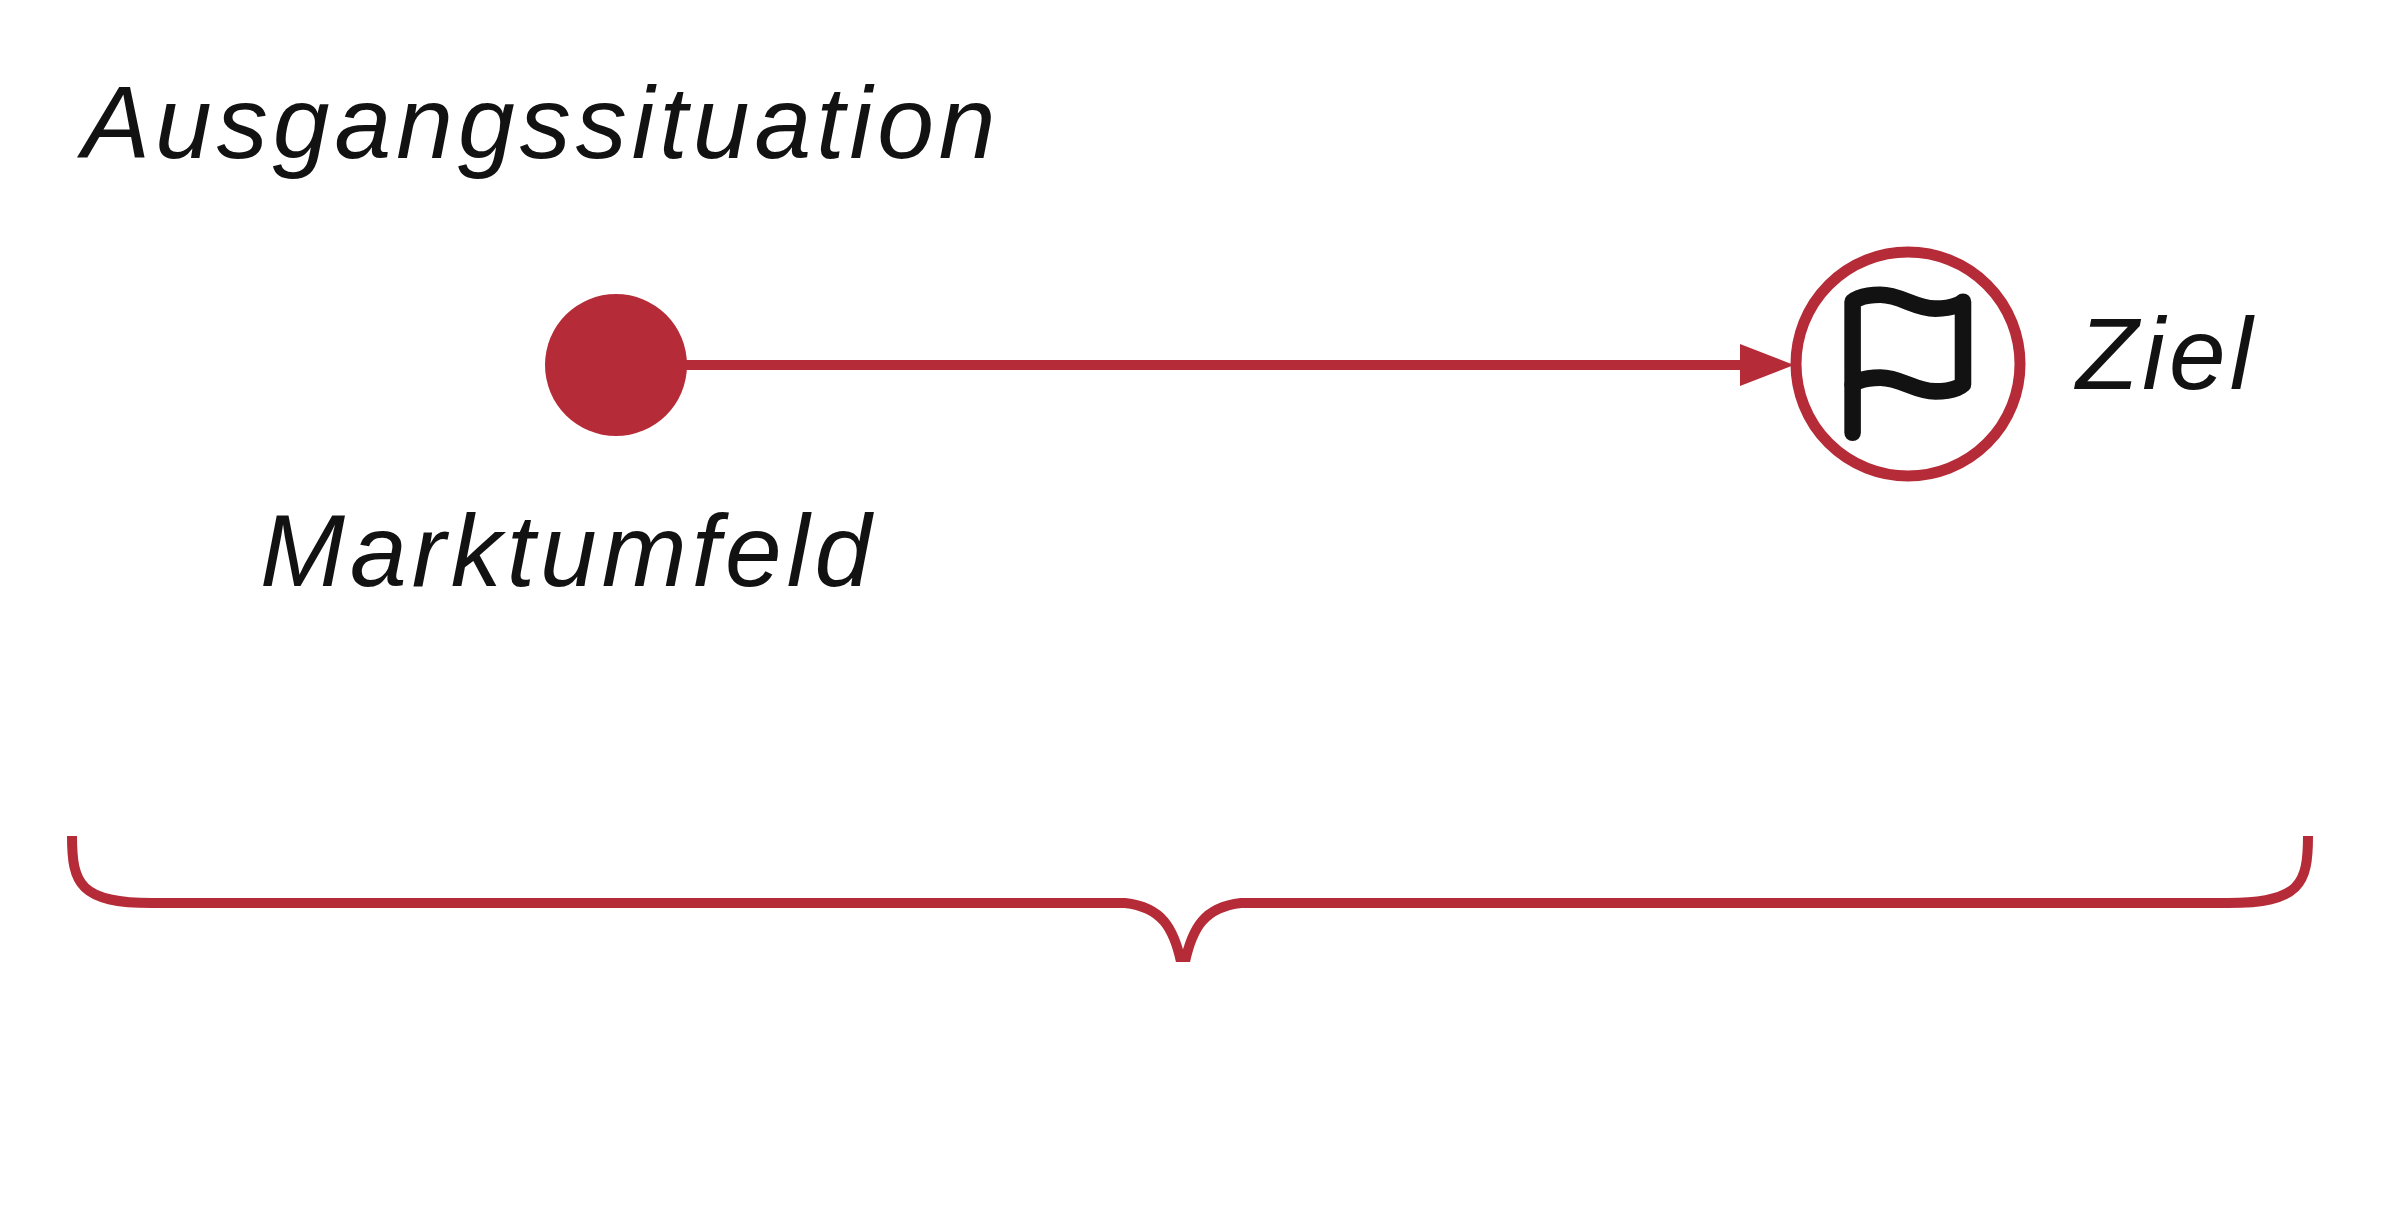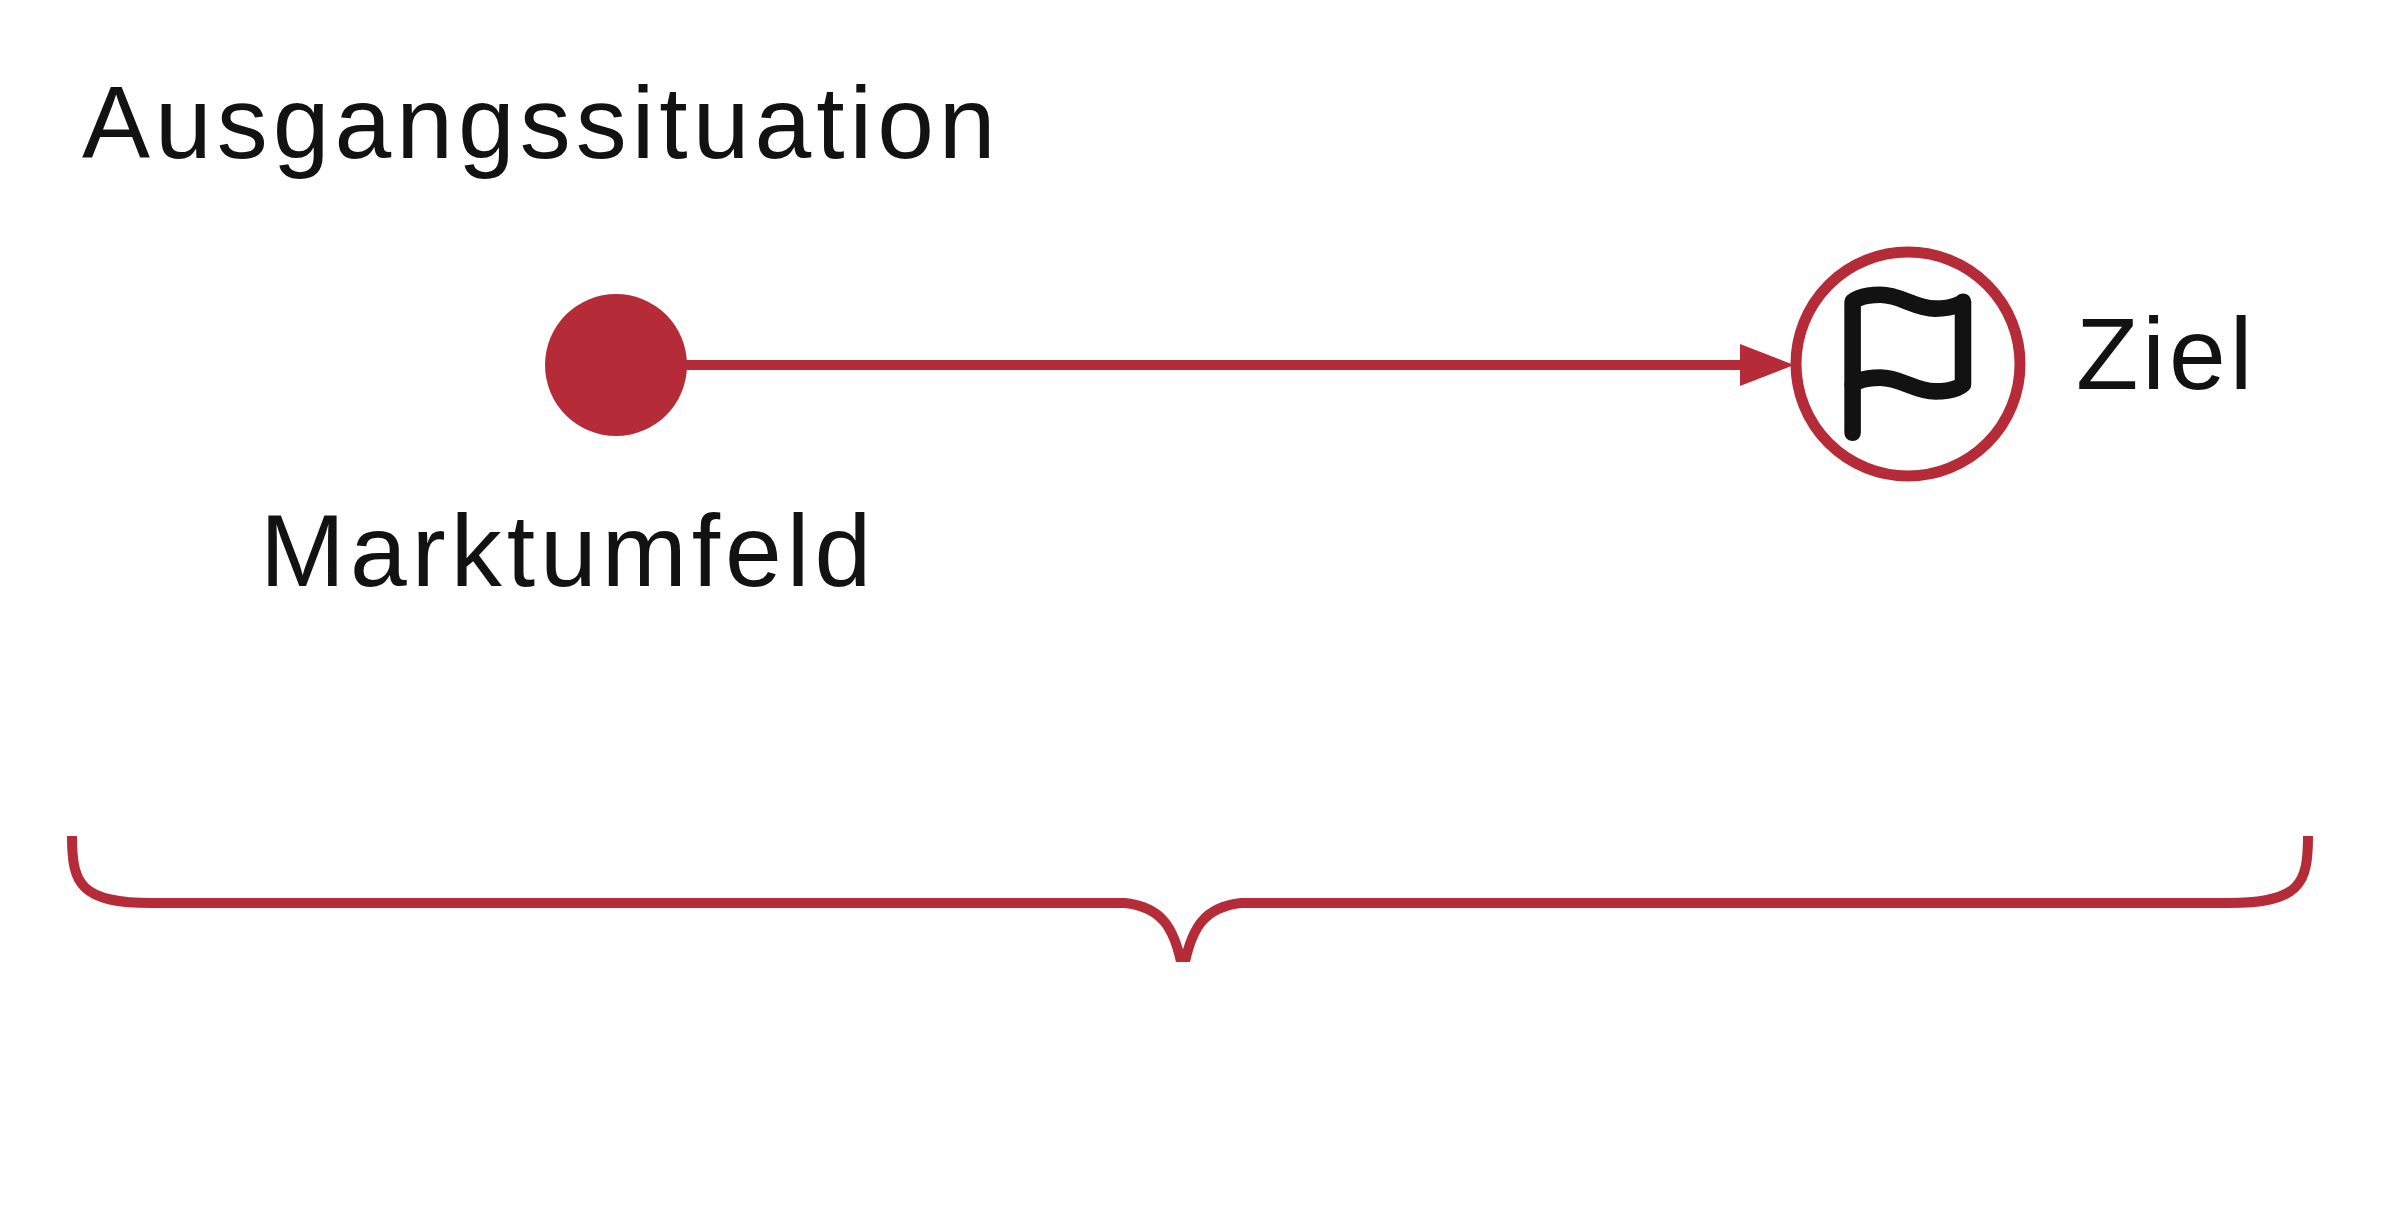--- a/index.html
+++ b/index.html
@@ -12,20 +12,21 @@
     background: var(--bg);
   }
   .canvas {
     position: relative;
     width: 2386px;
     height: 962px;
     background: var(--bg);
     overflow: hidden;
     font-family: "Liberation Sans", sans-serif;
     color: var(--ink);
+    font-style: italic;
   }
   .graphic {
     position: absolute;
     left: 0; top: 0;
     width: 2386px;
     height: 1226px;
     display: block;
   }
   .label {
     position: absolute;

